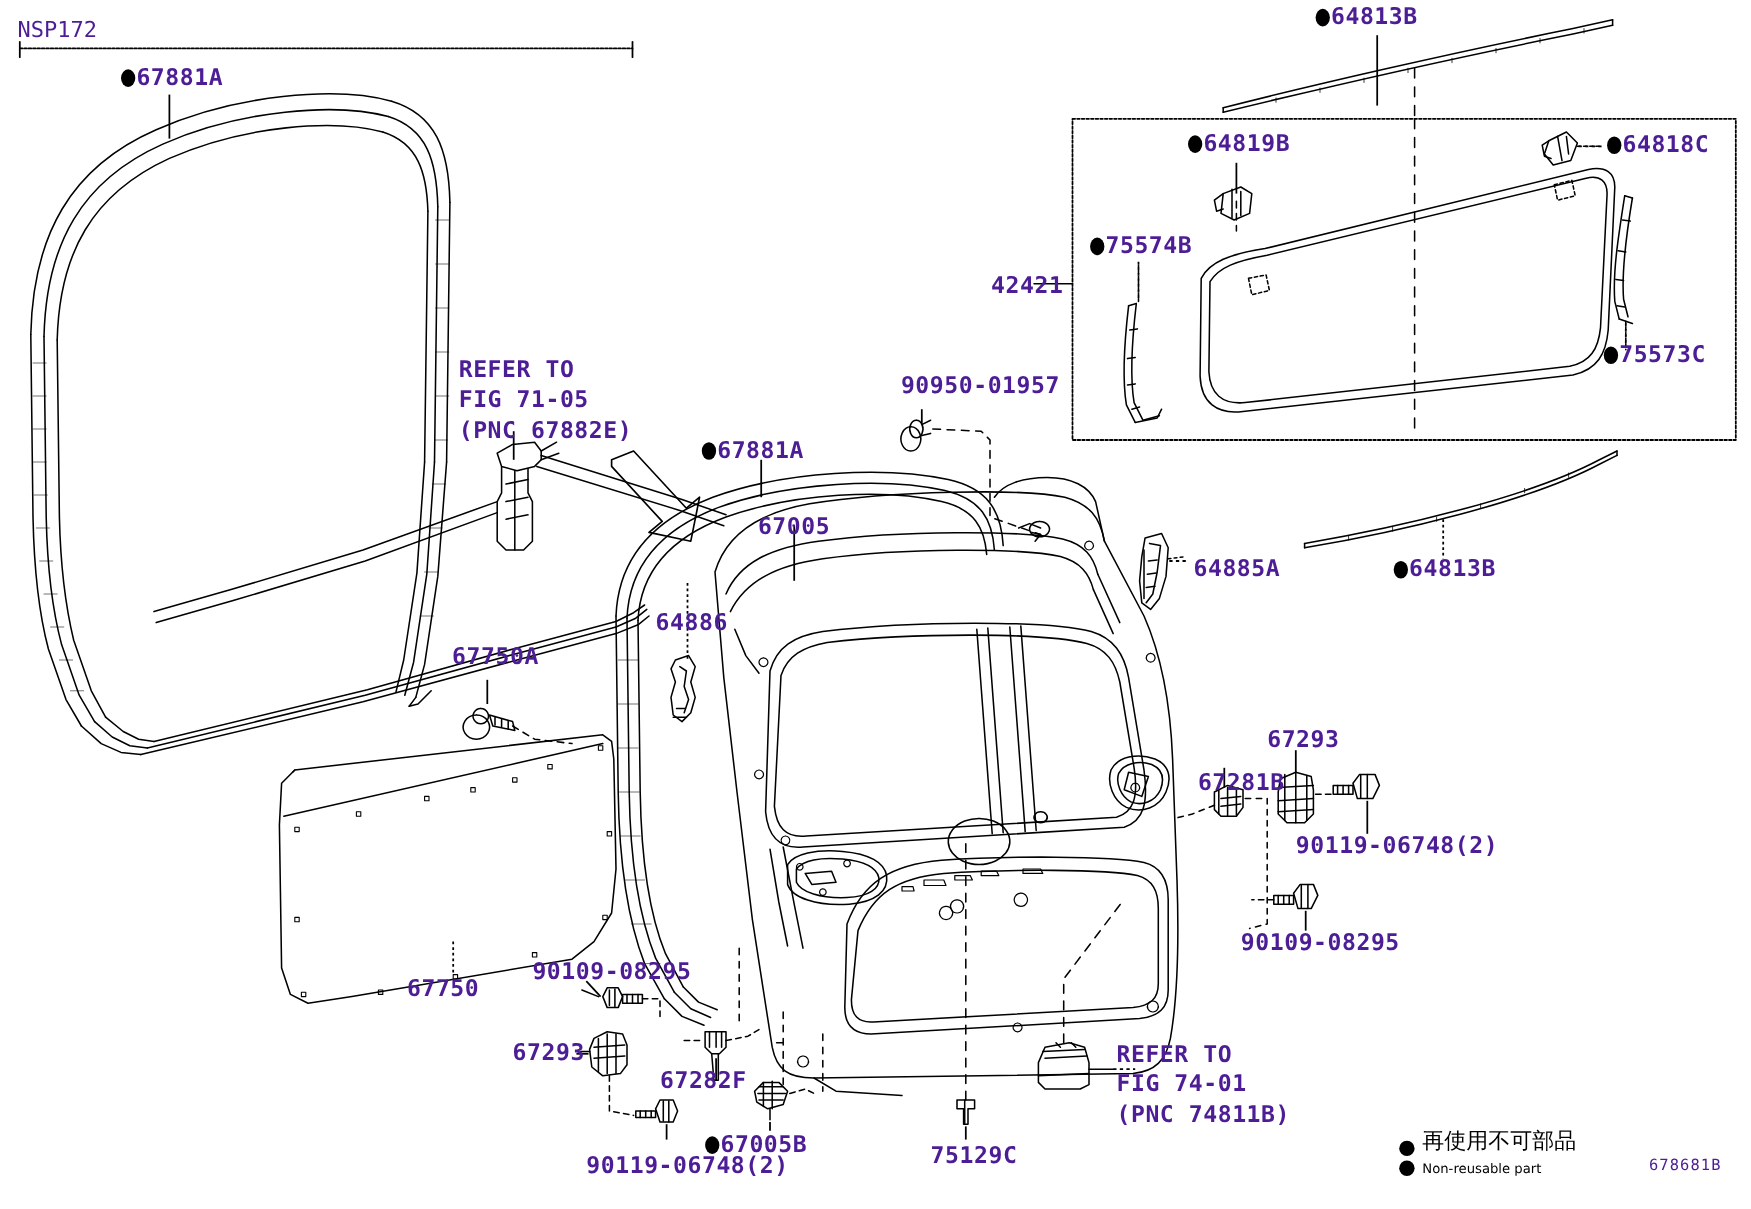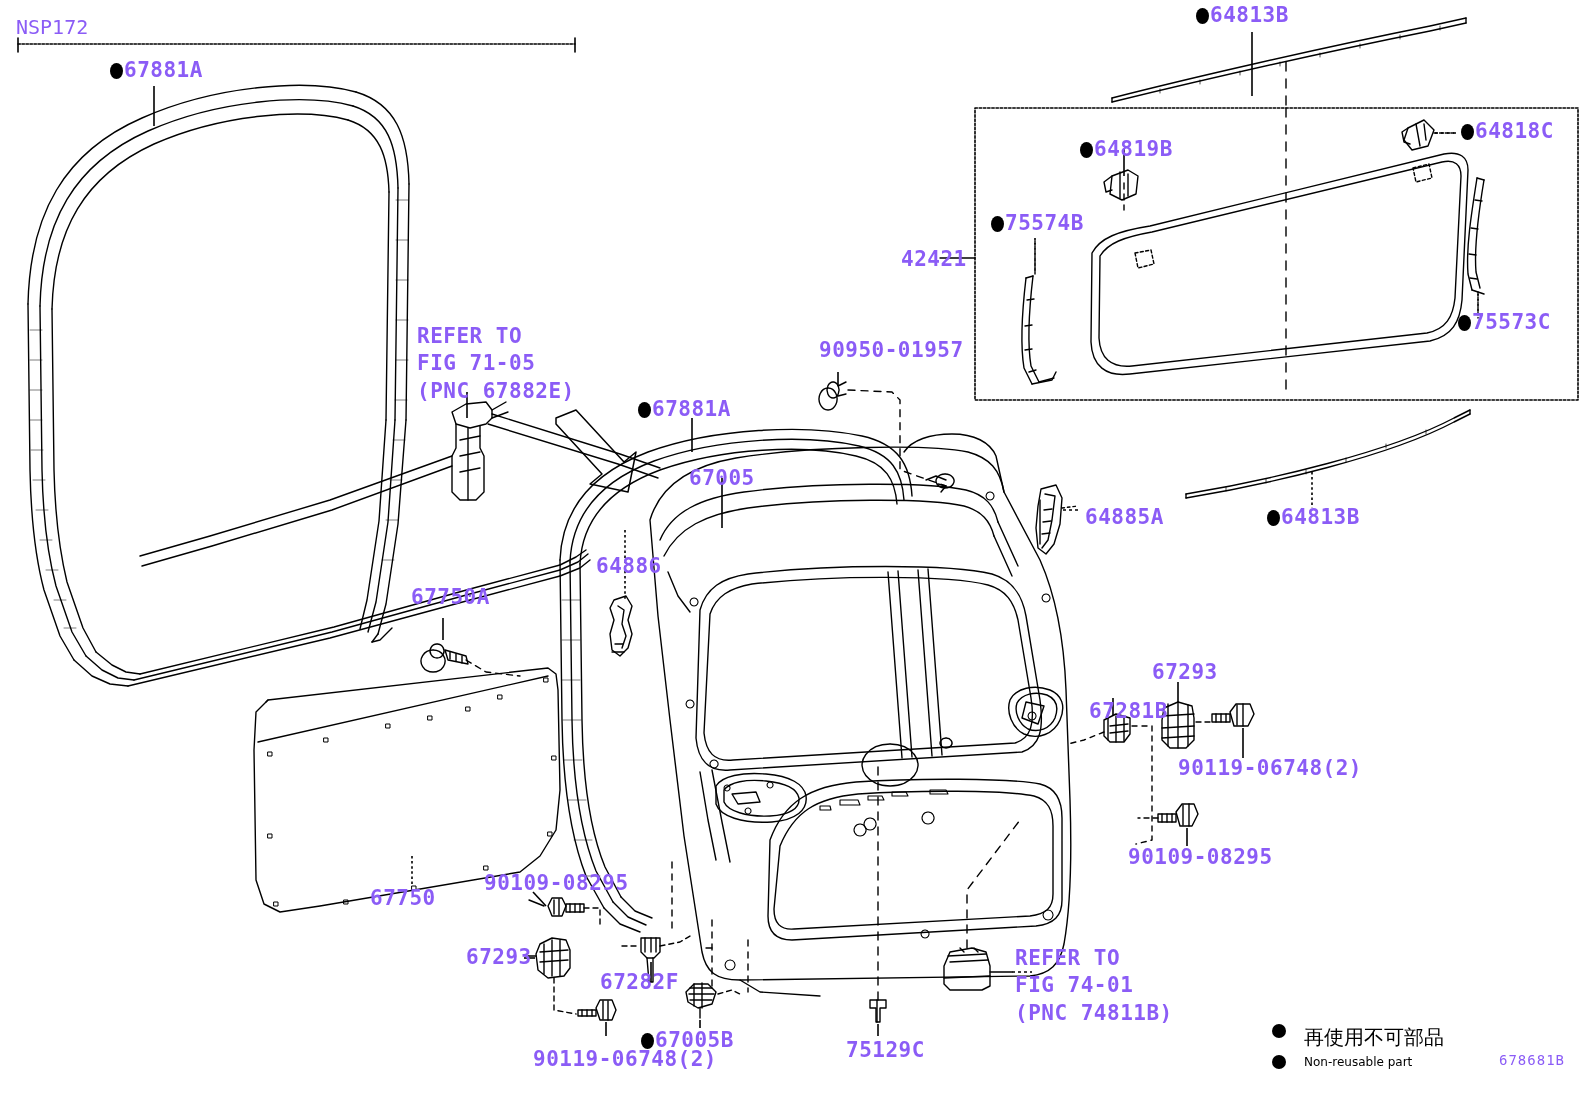--- a/index.html
+++ b/index.html
@@ -1,27 +1,27 @@
 <!DOCTYPE html>
 <html><head>
 <meta charset="utf-8">
 <style>
   html,body{margin:0;padding:0;background:#fff;}
   body{width:1592px;height:1099px;position:relative;overflow:hidden;
        font-family:"DejaVu Sans Mono","Liberation Mono",monospace;color:#000;}
   #stage{position:absolute;left:0;top:0;width:1592px;height:1099px;}
   svg.art{position:absolute;left:0;top:0;width:1592px;height:1099px;overflow:visible;}
   .lbl{position:absolute;white-space:nowrap;font-family:"DejaVu Sans Mono","Liberation Mono",monospace;
-       font-size:21px;font-weight:700;letter-spacing:0.5px;color:#8b5cf6;line-height:1.18;}
+       font-size:21px;font-weight:700;letter-spacing:0.5px;color:#4c1d95;line-height:1.18;}
   .lbl.multi{line-height:1.30;}
   .lbl.thin{font-weight:400;font-size:20px;letter-spacing:0px;}
   .lbl.code{font-size:14px;font-weight:400;letter-spacing:1px;margin-left:19px;}
   .dot{display:inline-block;width:13px;height:16px;border-radius:50%;
        background:#000;vertical-align:-2px;margin-right:1px;}
-  .legendrow{display:flex;align-items:flex-start;gap:18px;}
+  .legendrow{display:flex;align-items:flex-end;gap:7px;}
   .legendrow .bul{width:14px;height:14px;border-radius:50%;background:#000;flex:0 0 auto;}
   .jp{font-family:"DejaVu Sans","Liberation Sans",sans-serif;font-size:20px;font-weight:400;}
   .en{font-family:"DejaVu Sans","Liberation Sans",sans-serif;font-size:12px;font-weight:400;}
 </style>
 </head>
 <body>
 
 <div id="stage">
 
 <svg class="art" viewBox="0 0 1592 1099">
@@ -529,21 +529,21 @@
 <div class="lbl" style="left:1152px;top:660px;">67293</div>
 
 <div class="lbl" style="left:1178px;top:756px;">90119-06748(2)</div>
 
 <div class="lbl" style="left:1128px;top:845px;">90109-08295</div>
 
 <div class="lbl" style="left:1196px;top:3px;"><span class="dot"></span><span>64813B</span></div>
 
 <div class="lbl" style="left:1267px;top:505px;"><span class="dot"></span><span>64813B</span></div>
 
-<div class="lbl" style="left:1080px;top:137px;"><span class="dot"></span><span>64819B</span></div>
+<div class="lbl" style="left:1080px;top:118px;"><span class="dot"></span><span>64819B</span></div>
 
 <div class="lbl" style="left:1461px;top:119px;"><span class="dot"></span><span>64818C</span></div>
 
 <div class="lbl" style="left:901px;top:247px;">42421</div>
 
 <div class="lbl" style="left:991px;top:211px;"><span class="dot"></span><span>75574B</span></div>
 
 <div class="lbl" style="left:1458px;top:310px;"><span class="dot"></span><span>75573C</span></div>
 
 <div style="position:absolute;left:1272px;top:1024px;">

